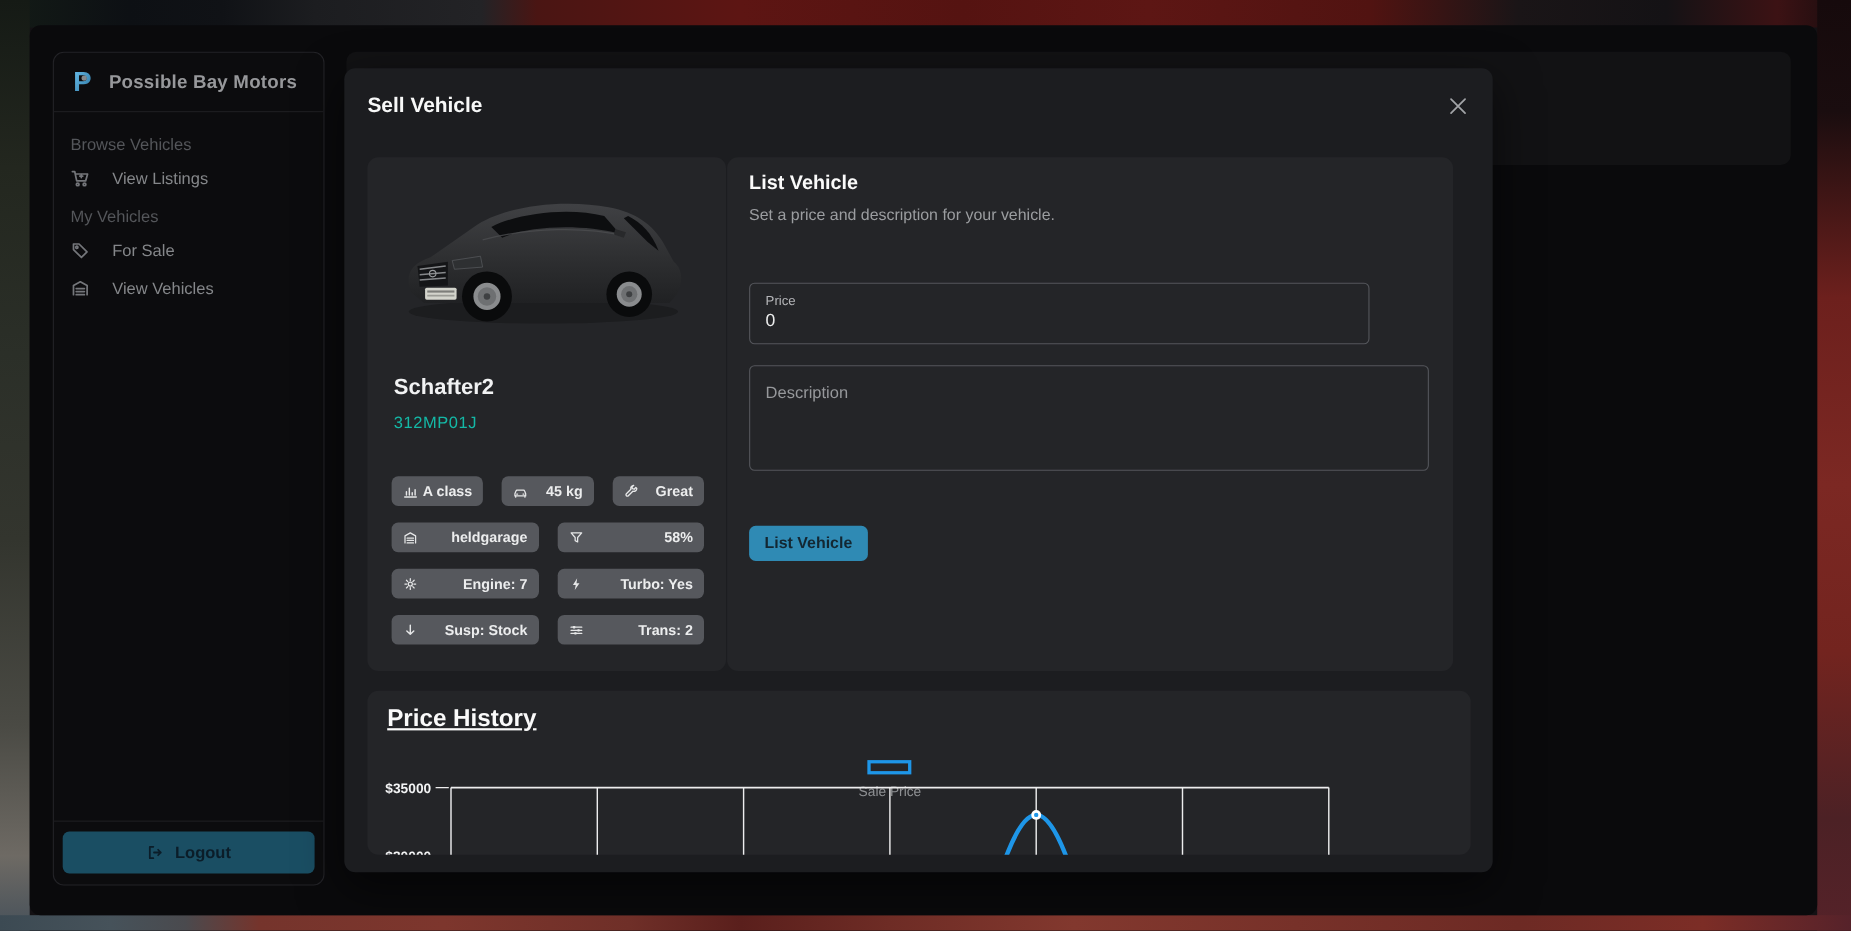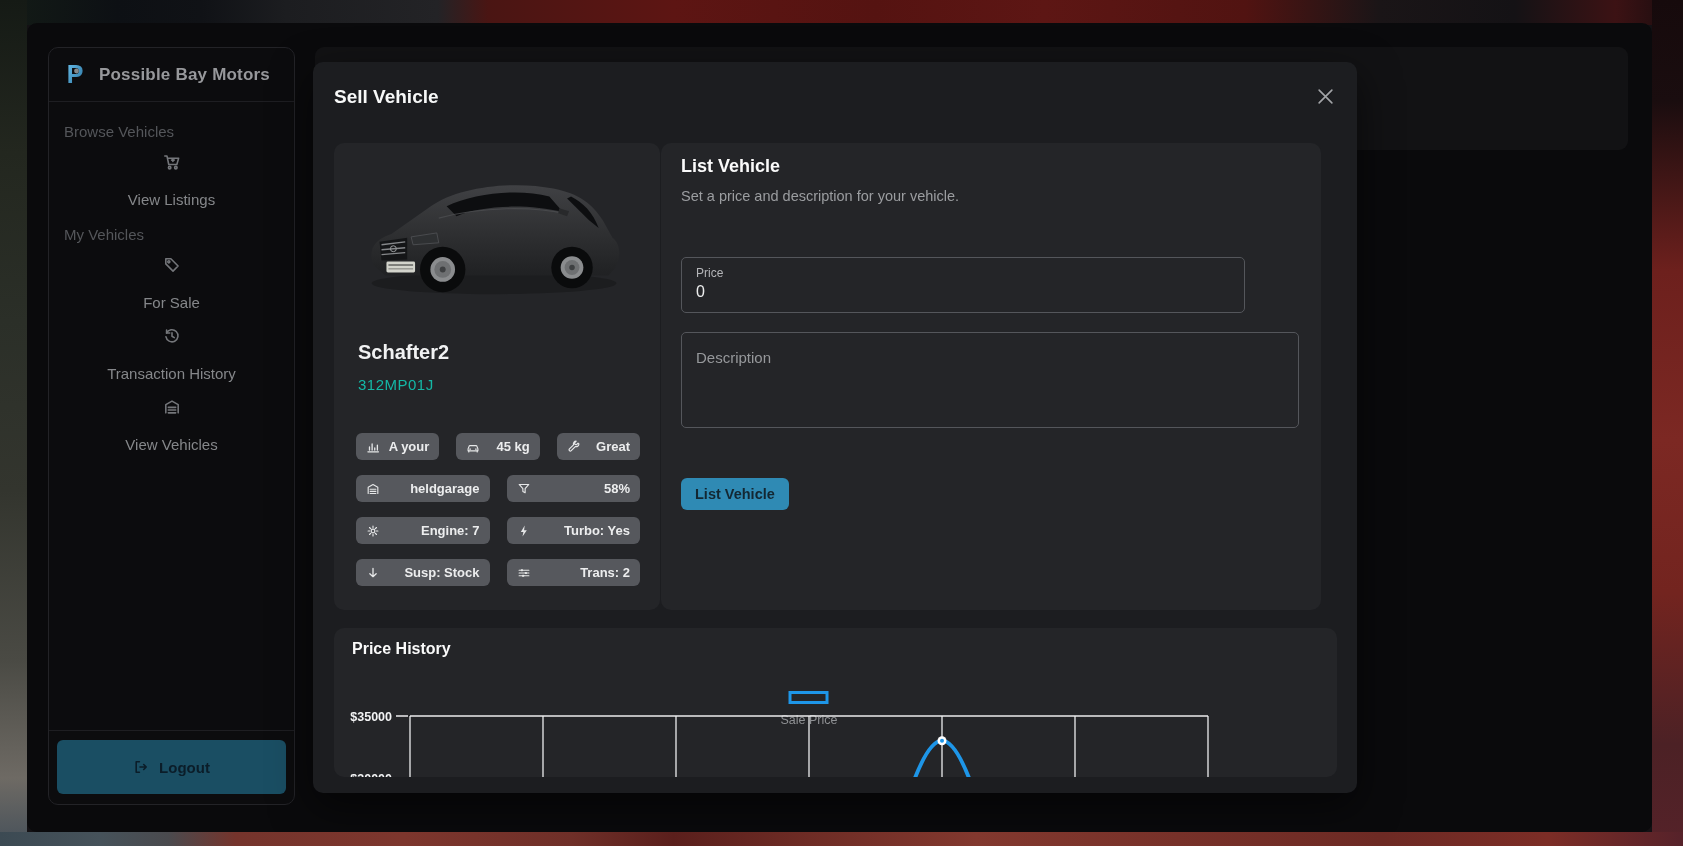--- a/index.html
+++ b/index.html
@@ -23,25 +23,25 @@
   .app { left:27px; top:23px; width:1625px; height:809px; background:#0a0a0c; border-radius:10px; overflow:hidden; }
   .header-panel { left:288px; top:24px; width:1313px; height:103px; background:#121214; border-radius:9px; }
 
   
   .sidebar { left:21px; top:24px; width:247px; height:758px; background:#0c0c0e;
     border:1px solid #232327; border-radius:10px; display:flex; flex-direction:column; }
   .brand { display:flex; align-items:center; gap:11px; padding:14px 13px 13px 13px; border-bottom:1px solid #1e1e22; }
   .brand-name { font-size:17px; font-weight:700; color:#97989b; letter-spacing:.2px; }
   .nav { padding:11px 14px 0 14px; display:flex; flex-direction:column; }
   .nav-section { font-size:15px; color:#54565a; margin:10px 0 5px 1px; }
-  .nav-item { display:flex; align-items:center; gap:20px; padding:8px 1px; color:#85878a; font-size:15px; cursor:pointer;flex-direction:column; }
+  .nav-item { display:flex; align-items:center; gap:20px; padding:8px 1px; color:#85878a; font-size:15px; cursor:pointer; }
   .nav-item .nicon { width:18px; height:18px; color:#74767a; flex:0 0 18px; }
   .sb-spacer { flex:1; }
   .sb-footer { border-top:1px solid #1e1e22; padding:9px 8px 10px 8px; }
-  .logout-btn { width:100%; height:54px; background:#1a4e63; border:none; border-radius:6px;
+  .logout-btn { width:100%; height:38px; background:#1a4e63; border:none; border-radius:6px;
     color:#0b1d29; font-size:15px; font-weight:700; display:flex; align-items:center; justify-content:center; gap:10px;
     font-family:"Liberation Sans", sans-serif; cursor:pointer; }
   .logout-btn svg { width:16px; height:16px; }
 
   
   .modal { left:286px; top:39px; width:1044px; height:731px; background:#1c1d20; border-radius:10px;
     box-shadow:0 14px 42px rgba(0,0,0,.55); }
   .modal-title { left:21px; top:24px; font-size:19px; font-weight:700; color:#f7f8f8; }
   .close-btn { left:1000px; top:22px; width:24px; height:24px; display:flex; align-items:center; justify-content:center;
     color:#a2a4a7; cursor:pointer; background:none; border:none; }
@@ -67,21 +67,21 @@
   .field-price .flabel { font-size:12px; color:#b4b5b8; }
   .field-price input { width:100%; background:transparent; border:none; outline:none; color:#eceded;
     font-size:16px; margin-top:3px; font-family:"Liberation Sans", sans-serif; }
   .field-desc { left:20px; top:189px; width:618px; height:96px; }
   .field-desc textarea { width:100%; height:100%; background:transparent; border:none; outline:none; resize:none;
     padding:16px 14px; font-size:15px; color:#e8e9ea; font-family:"Liberation Sans", sans-serif; }
   .field-desc textarea::placeholder { color:#96989b; }
   .submit-btn { left:20px; top:335px; height:32px; padding:0 14px; background:#2f8ab4; border:none; border-radius:6px;
     color:#132732; font-size:14.5px; font-weight:700; font-family:"Liberation Sans", sans-serif; cursor:pointer; }
 
-  .price-title { left:18px; top:12px; font-size:16px; font-weight:700; color:#fafafa; }
+  .price-title { left:18px; top:12px; font-size:22px; font-weight:700; color:#fafafa;text-decoration:underline; }
   .legend { left:475px; top:63px; transform:translateX(-50%); display:flex; align-items:center; gap:9px;flex-direction:column; }
   .legend-swatch { width:40px; height:13px; border:3px solid #1e96e8; background:transparent; }
   .legend-label { font-size:12.5px; color:#8e9093; }
   #chart-svg { position:absolute; left:0; top:0; }
 </style>
 </head>
 <body>
 
 <div class="abs bg-top"></div>
 <div class="abs bg-left"></div>
@@ -118,29 +118,20 @@
         <span>View Listings</span>
       </div>
       <div class="nav-section">My Vehicles</div>
       <div class="nav-item">
         <span class="nicon">
           <svg viewBox="0 0 16 16" fill="none" stroke="currentColor" stroke-width="1.4" stroke-linejoin="round">
             <path d="M2.5 7V2.5H7l6.4 6.4-4.5 4.5z"></path>
               <circle cx="5.2" cy="5.2" r=".9"></circle>
           </svg></span>
         <span>For Sale</span>
-      </div>
-      <div class="nav-item">
-        <span class="nicon">
-          <svg viewBox="0 0 16 16" fill="none" stroke="currentColor" stroke-width="1.4" stroke-linecap="round" stroke-linejoin="round">
-            <path d="M3.1 5.4A5.4 5.4 0 1 1 2.6 8.6"></path>
-              <path d="M3.2 2.6v2.8H6"></path>
-              <path d="M8 5.2V8.2l2 1.2"></path>
-          </svg></span>
-        <span>Transaction History</span>
       </div>
       <div class="nav-item">
         <span class="nicon">
           <svg viewBox="0 0 16 16" fill="none" stroke="currentColor" stroke-width="1.4" stroke-linecap="round" stroke-linejoin="round">
             <path d="M2.5 13.2V5.9L8 2.8l5.5 3.1v7.3"></path>
               <path d="M4.7 8.3h6.6M4.7 10.7h6.6M4.7 13.2h6.6"></path>
           </svg></span>
         <span>View Vehicles</span>
       </div>
     </div>
@@ -199,21 +190,21 @@
       <div class="abs veh-plate">312MP01J</div>
 
       <div class="abs badges">
         <div class="brow">
           <div class="badge">
             <span class="bicon">
               <svg viewBox="0 0 16 16" fill="none" stroke="currentColor" stroke-width="1.5" stroke-linecap="round">
                 <path d="M4 11.5V8M7 11.5V4.5M10 11.5V9M13 11.5V6"></path>
                   <path d="M2.2 13.5h12"></path>
                 </svg></span>
-            <span>A your</span>
+            <span>A class</span>
           </div>
           <div class="badge">
             <span class="bicon">
               <svg viewBox="0 0 16 16" fill="none" stroke="currentColor" stroke-width="1.3" stroke-linecap="round" stroke-linejoin="round">
                 <path d="M3.2 12.4v1.3M12.8 12.4v1.3"></path>
                 <path d="M2.4 12.4h11.2v-2.3l-1.1-2.9a1.2 1.2 0 0 0-1.1-.8H4.6a1.2 1.2 0 0 0-1.1.8l-1.1 2.9z"></path>
                 <path d="M4.2 10.4h1M10.8 10.4h1"></path>
                 </svg></span>
             <span>45 kg</span>
           </div>

